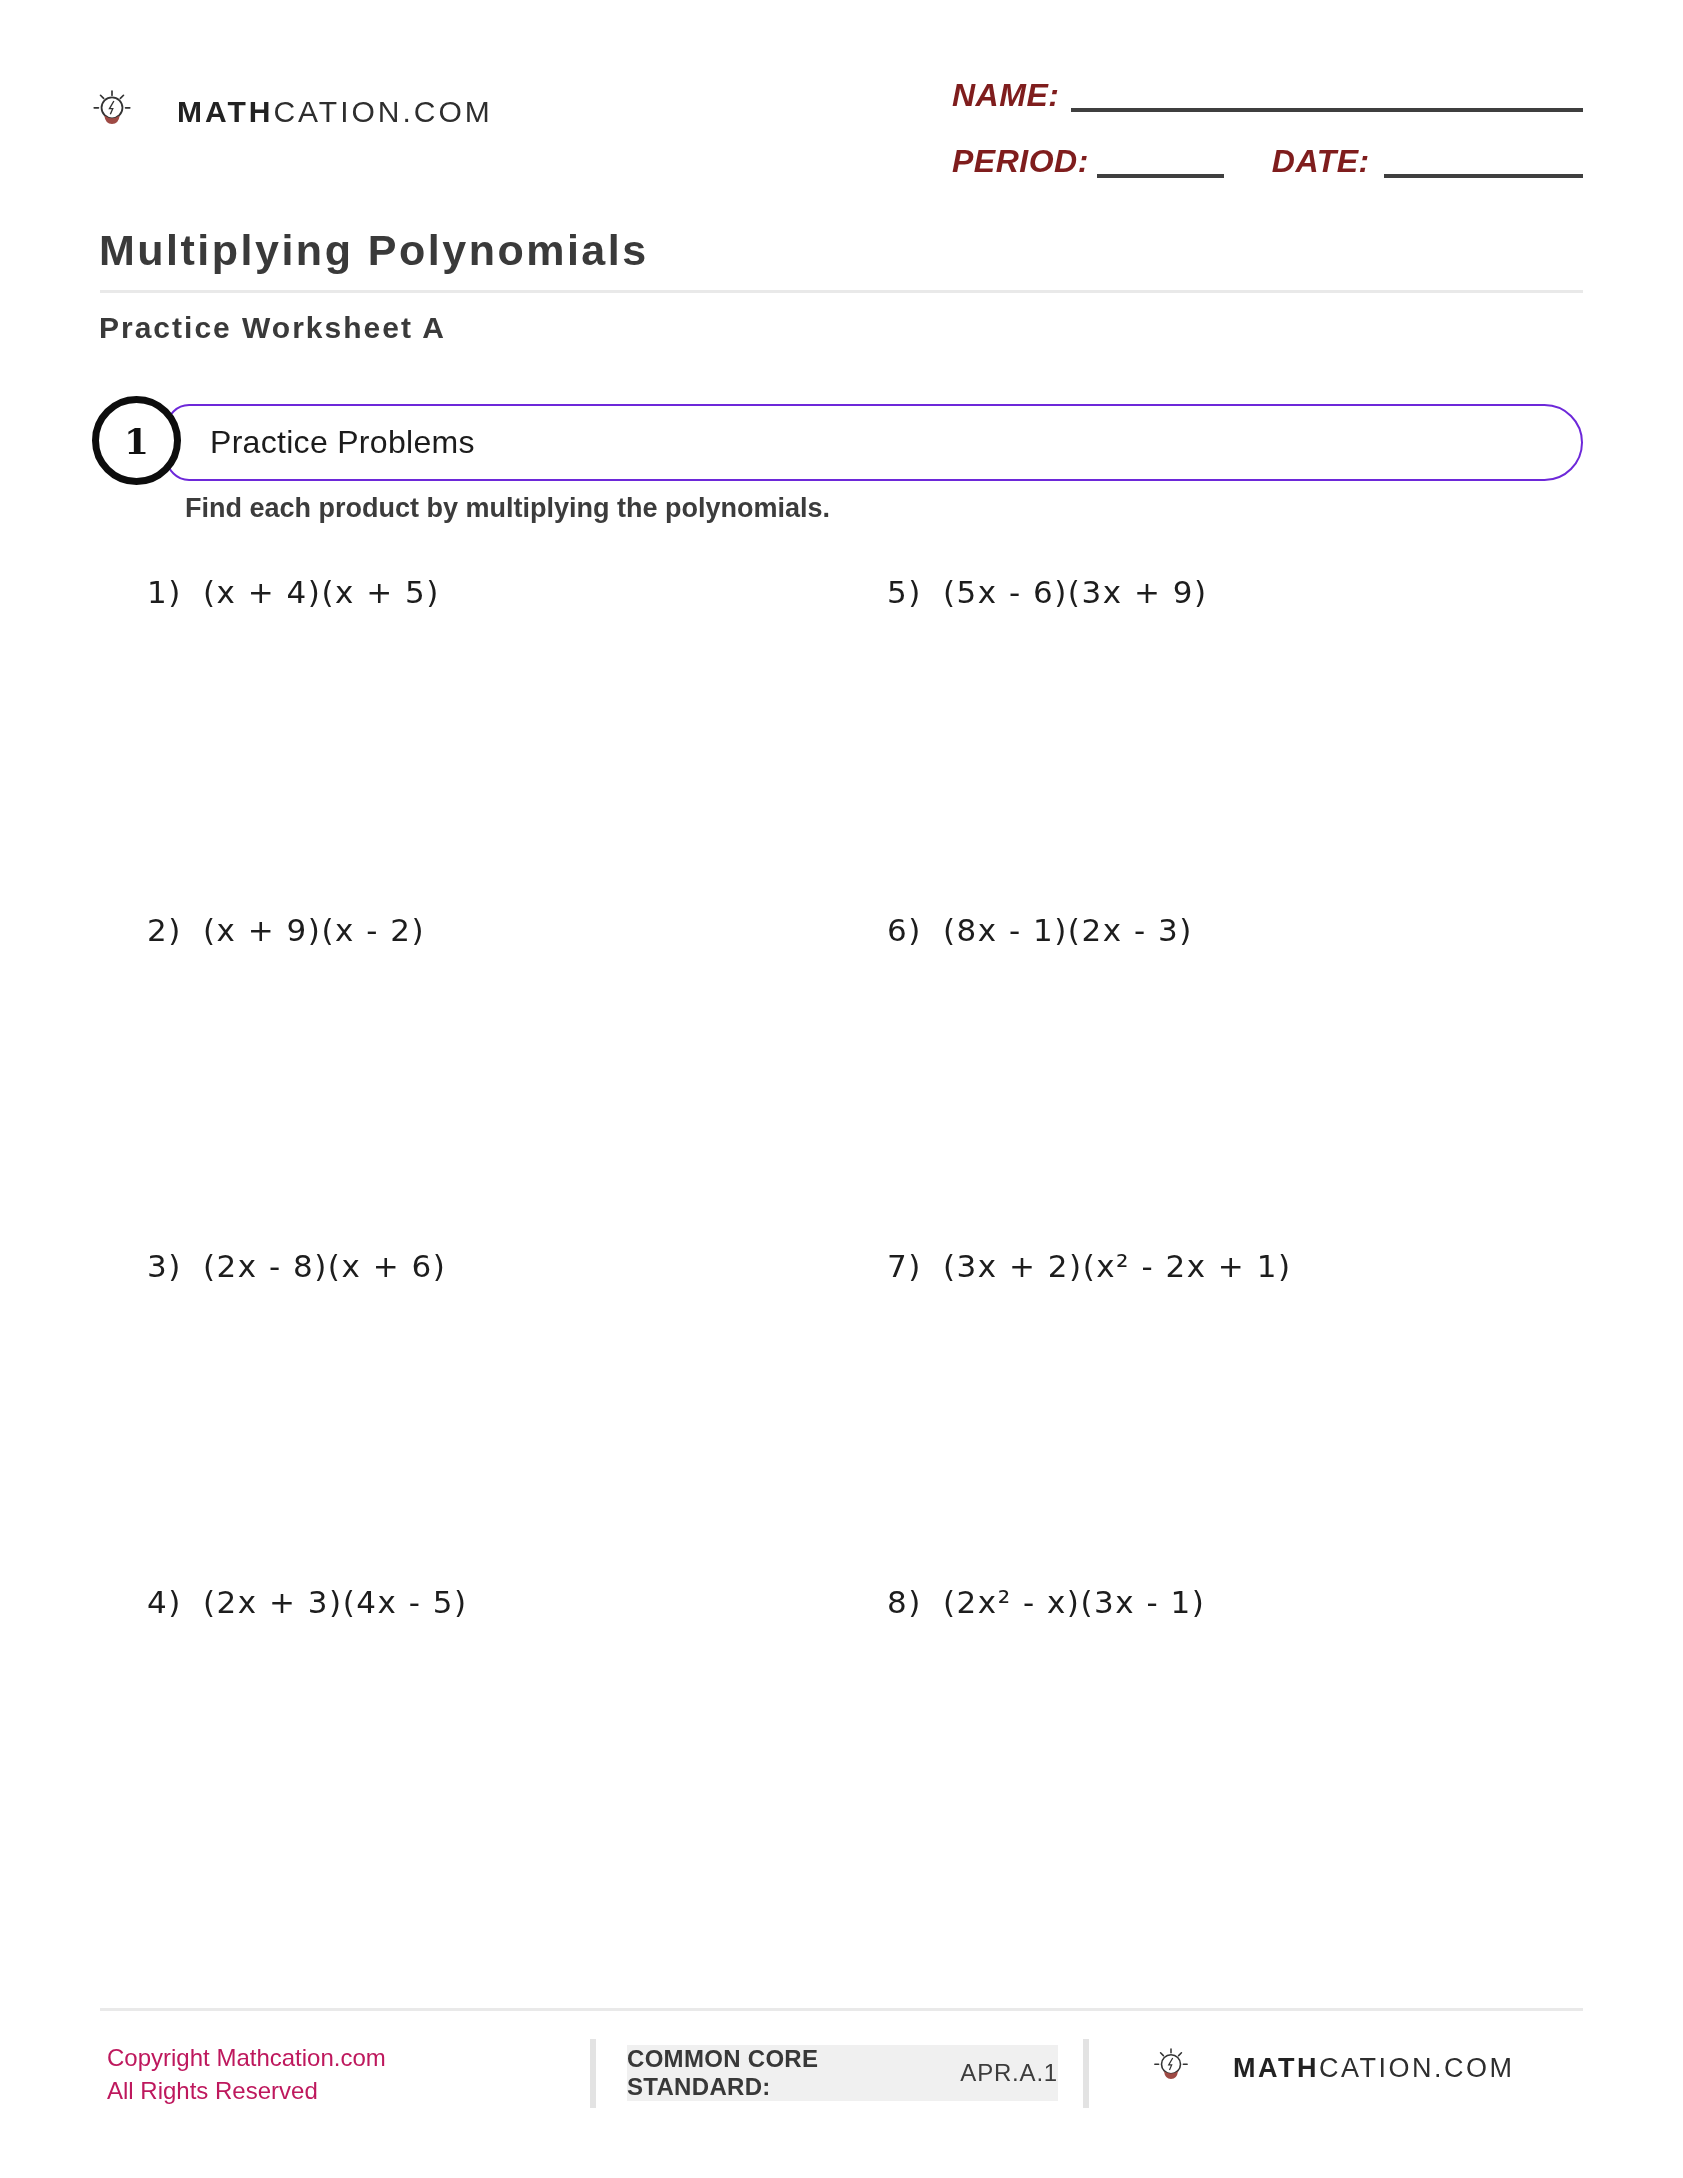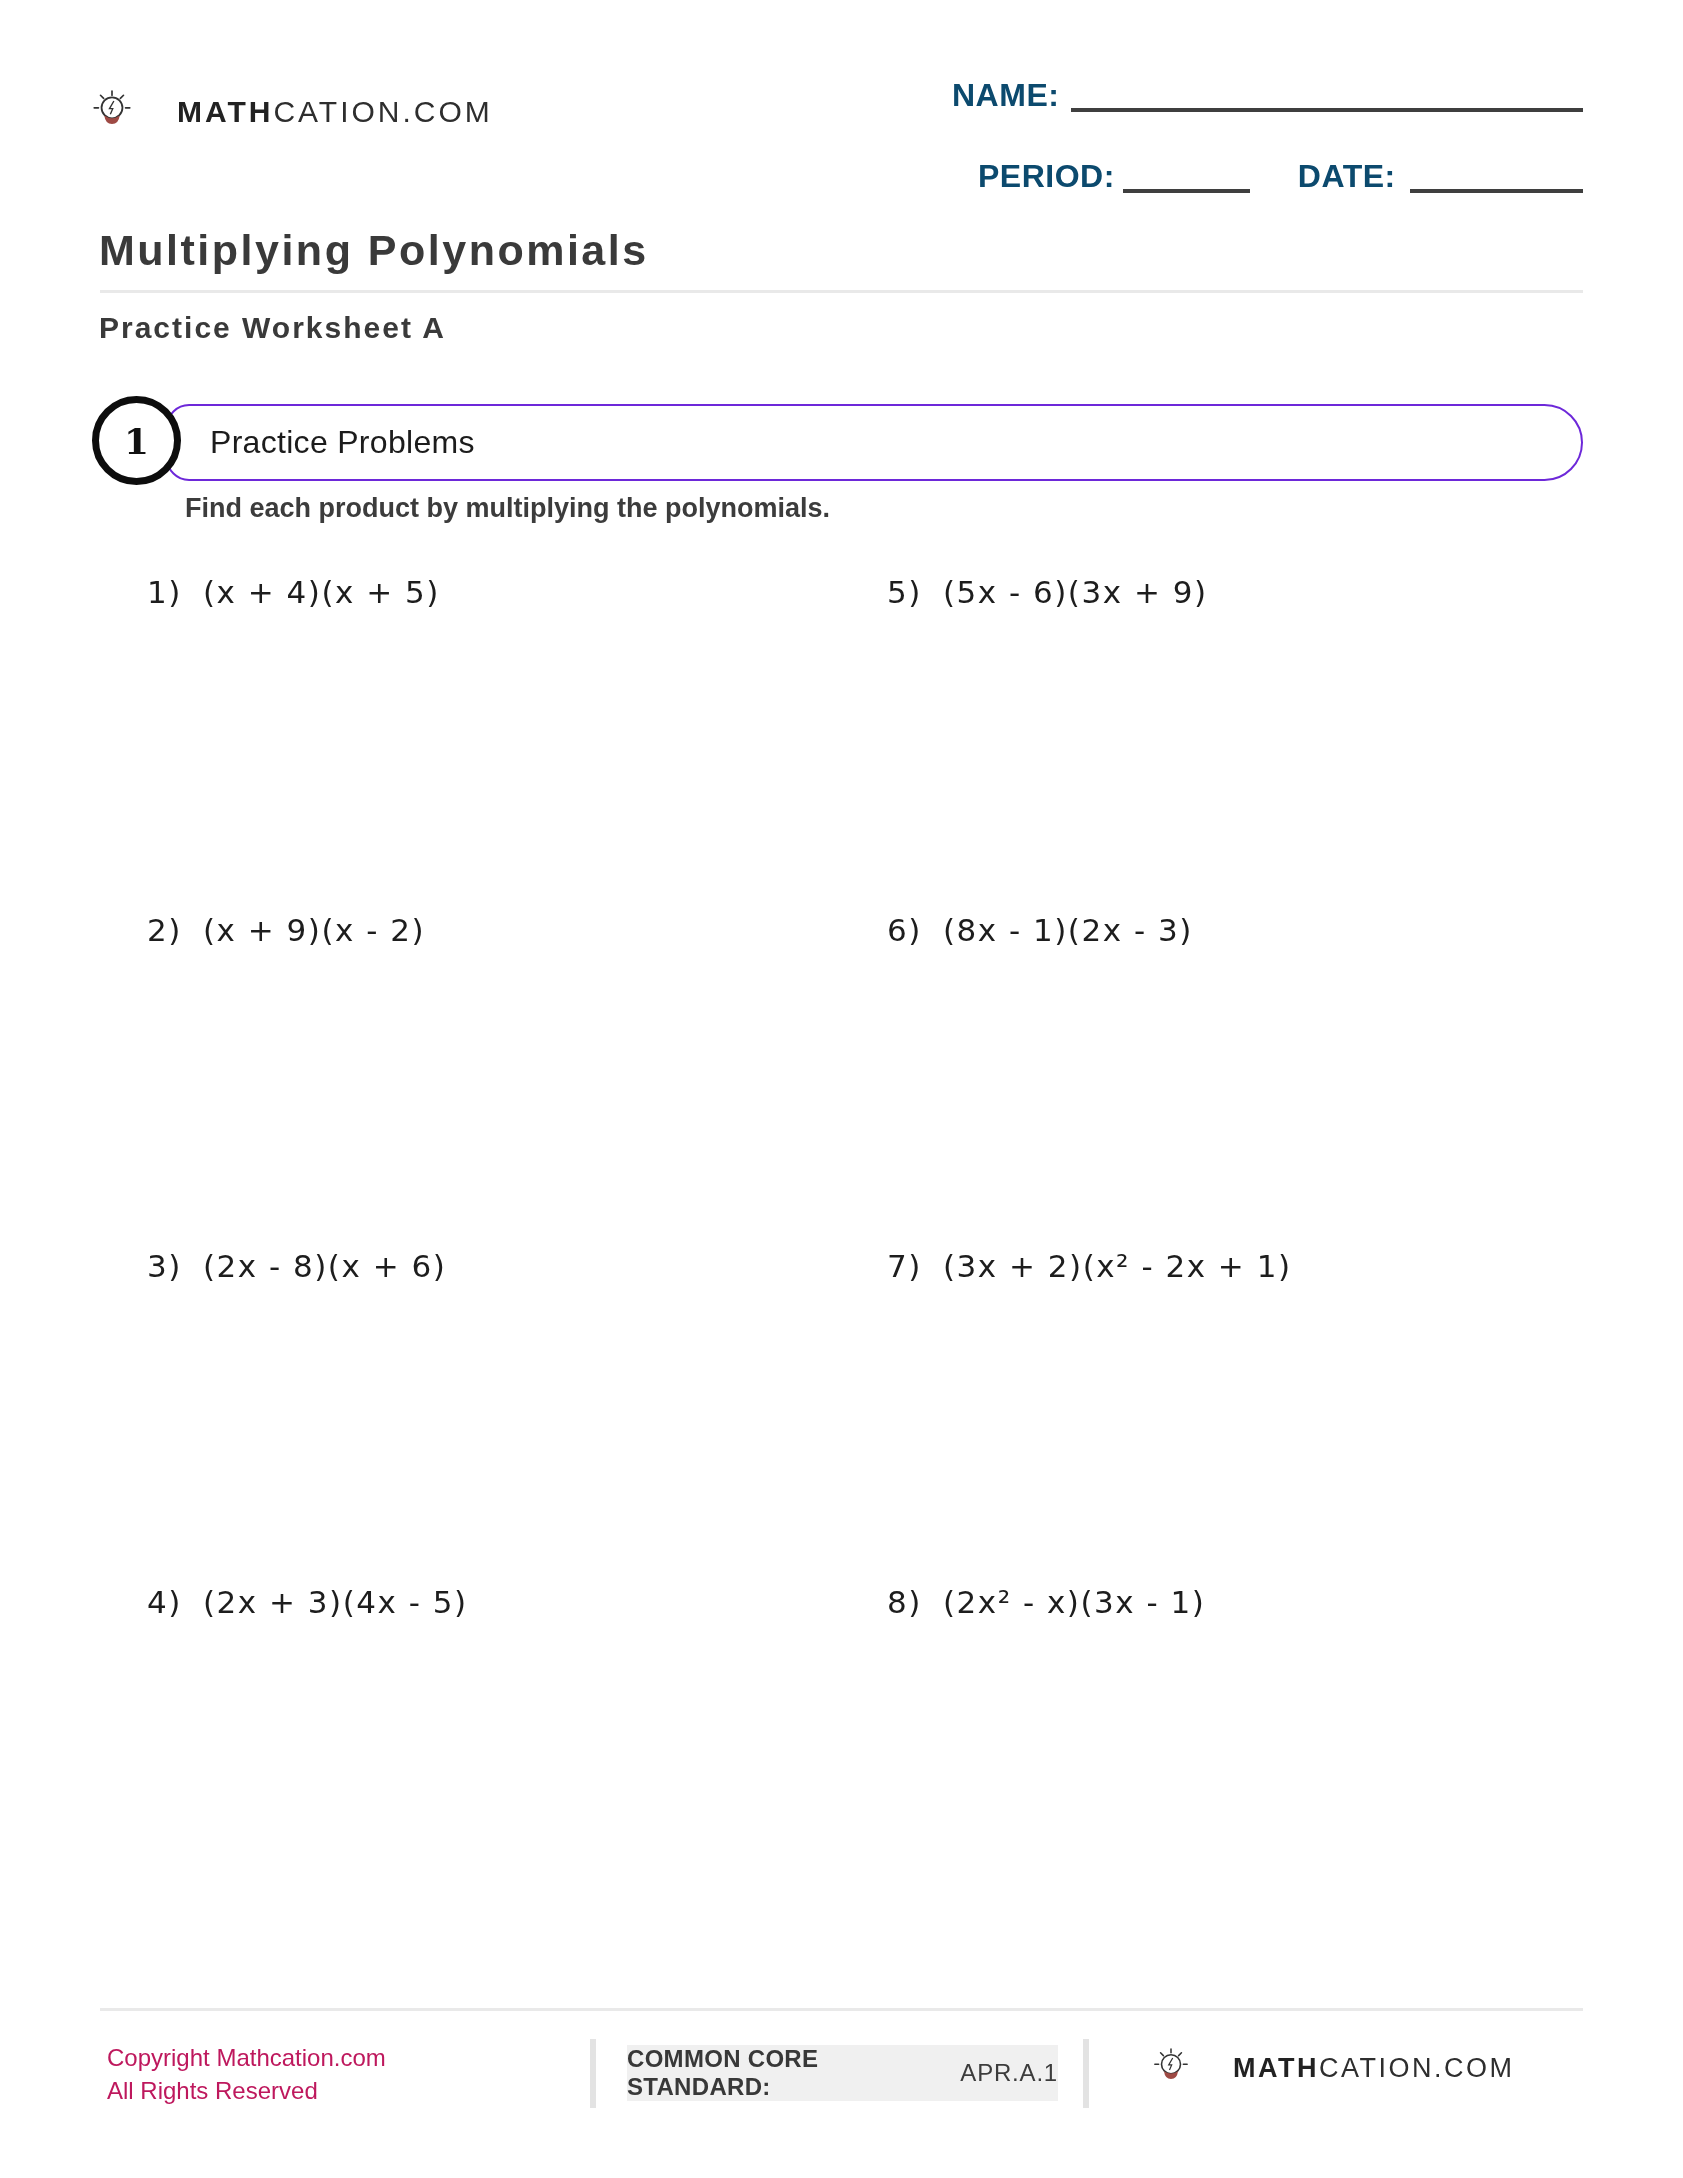--- a/index.html
+++ b/index.html
@@ -12,22 +12,22 @@
   .logo { position:absolute; display:flex; align-items:center; }
   .logo-header { left:91px; top:89px; }
   .logo svg { display:block; }
   .logo-text { white-space:nowrap; letter-spacing:3px; color:#222; }
   .logo-header .logo-text { font-size:30px; margin-left:8px; }
   .logo-bold { font-weight:700;margin-left:36px; }
   .logo-light { font-weight:400; color:#2e2e2e; }
 
   .field-row { position:absolute; left:952px; right:100px; display:flex; align-items:flex-end; }
   .field-row-name { top:73px; height:40px; }
-  .field-row-period { top:154px; height:40px;margin-left:26px; }
-  .field-label { font-weight:700; font-size:32px; color:#0c4a6e; letter-spacing:0.5px; line-height:1.1; }
+  .field-row-period { top:139px; height:40px; }
+  .field-label { font-weight:700; font-size:32px; color:#7f1d1d; letter-spacing:0.5px; line-height:1.1;font-style:italic; }
   .blank-line { border-bottom:4px solid #3f3f3f; height:6px; margin-bottom:1px; }
   .line-name { flex:1; margin-left:12px; }
   .line-period { width:127px; margin-left:8px; }
   .label-date { margin-left:48px; }
   .line-date { flex:1; margin-left:14px; }
 
   
   .page-title { position:absolute; left:99px; top:226px; font-size:43px; font-weight:700;
     letter-spacing:2.5px; color:#3a3a3a; }
   .title-divider { position:absolute; left:100px; top:290px; width:1483px; height:3px; background:#e9e9e9; }

